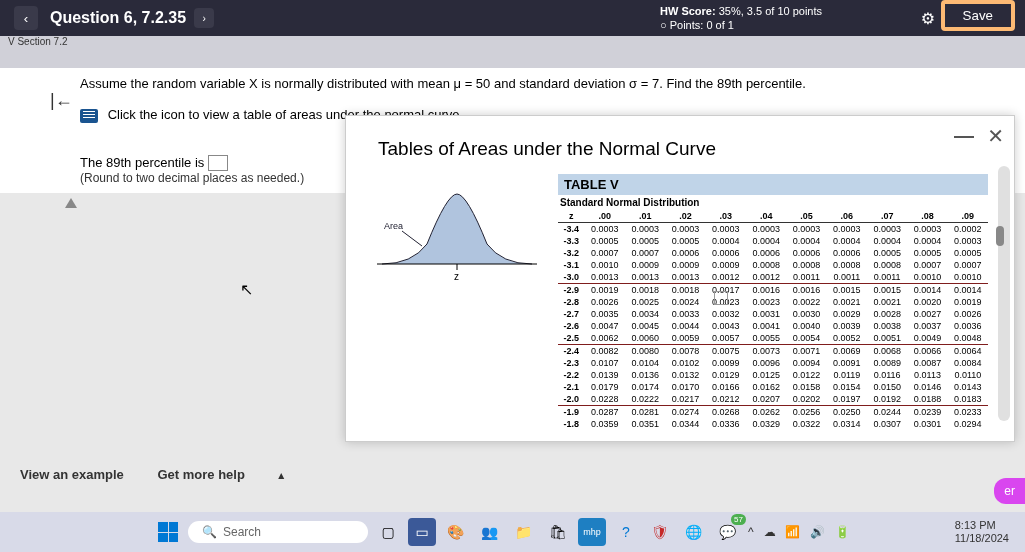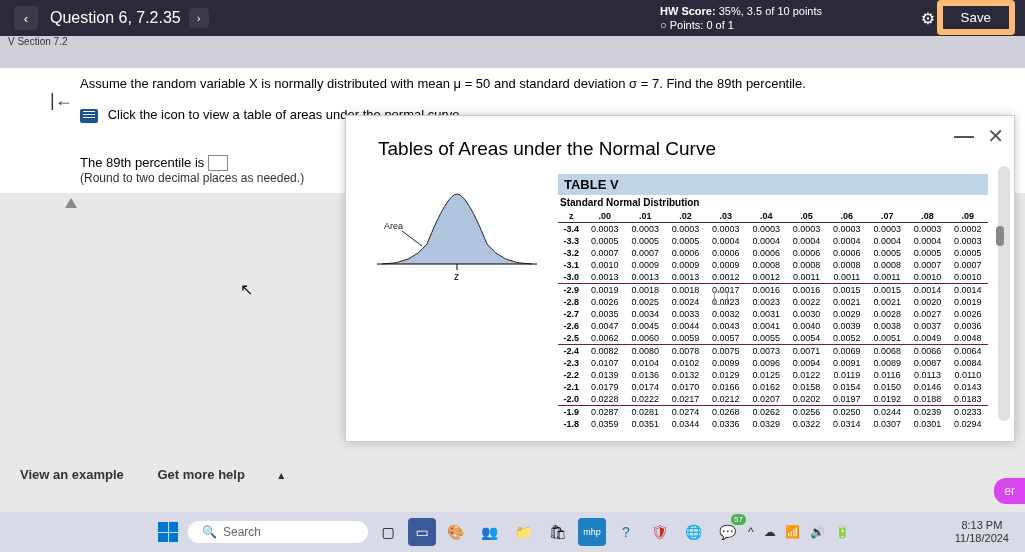--- a/index.html
+++ b/index.html
@@ -1,23 +1,23 @@
 <!DOCTYPE html>
 <html><head>
 <meta charset="utf-8">
 <style>
 *{margin:0;padding:0;box-sizing:border-box;font-family:Arial,sans-serif}
 body{width:1025px;height:552px;background:#e8e8e8;position:relative;overflow:hidden}
 .topbar{background:#2a2a3a;height:36px;display:flex;align-items:center;color:#fff;padding:0 10px;position:relative}
 .nav-btn{background:#3a3a4a;border:none;color:#fff;width:24px;height:24px;border-radius:4px;margin:0 4px;cursor:pointer}
-.q-label{font-weight:normal;margin:0 8px}
+.q-label{font-weight:bold;margin:0 8px}
 .chev{background:#3a3a4a;border:none;color:#fff;width:20px;height:20px;border-radius:4px;cursor:pointer;font-size:10px}
 .hw-score{position:absolute;left:660px;font-size:11px;line-height:1.3}
 .gear{position:absolute;right:90px;font-size:16px;cursor:pointer}
-.save-btn{position:absolute;right:10px;top:0;background:#2a2a3a;border:6px solid #fdba74;color:#fff;padding:4px 18px;border-radius:4px;cursor:pointer}
+.save-btn{position:absolute;right:10px;top:0;background:#2a2a3a;border:4px solid #fdba74;color:#fff;padding:4px 18px;border-radius:4px;cursor:pointer}
 .section-bar{background:#d0d0d8;height:32px;padding:0 8px;font-size:10px;color:#333}
 .content{background:#fff;padding:8px 60px 8px 80px;font-size:13px;position:relative}
 .collapse{position:absolute;left:50px;top:22px;font-size:18px;color:#333;cursor:pointer}
 .book-icon{display:inline-block;width:18px;height:14px;background:#1a5490;border-radius:2px;vertical-align:middle;margin-right:6px;position:relative}
 .book-icon::after{content:"";position:absolute;left:3px;top:2px;right:3px;height:1px;background:#fff;box-shadow:0 3px 0 #fff,0 6px 0 #fff}
 .arrow-up{position:absolute;left:65px;top:130px;width:0;height:0;border-left:6px solid transparent;border-right:6px solid transparent;border-bottom:10px solid #888}
 .input-box{display:inline-block;width:20px;height:16px;border:1px solid #888;vertical-align:middle}
 .round-note{font-size:12px;color:#333}
 .modal{position:absolute;left:345px;top:115px;right:10px;bottom:110px;background:#fff;border:1px solid #ccc;box-shadow:0 0 10px rgba(0,0,0,0.2);padding:14px 26px;overflow:hidden}
 .modal-close{position:absolute;right:10px;top:8px;font-size:20px;cursor:pointer;color:#555}
@@ -33,21 +33,21 @@
 th{border-bottom:1px solid #333}
 .z-col{font-weight:bold}
 tbody tr:nth-child(5n){border-bottom:1px solid #7f1d1d}
 .scroll-ind{position:absolute;right:6px;top:60px;width:8px;height:20px;background:#888;border-radius:4px}
 .scroll-track{position:absolute;right:4px;top:50px;bottom:20px;width:12px;background:#e0e0e0;border-radius:6px}
 .footer-links{position:absolute;left:20px;bottom:70px;font-size:13px}
 .footer-links span{margin-right:30px;cursor:pointer;font-weight:bold;color:#333}
 .taskbar{position:absolute;bottom:0;left:0;right:0;height:40px;background:#d8dae8;display:flex;align-items:center;padding:0 8px;gap:6px}
 .tb-icon{width:28px;height:28px;border-radius:4px;display:flex;align-items:center;justify-content:center;font-size:14px;cursor:pointer}
 .search-box{background:#fff;border-radius:16px;padding:4px 14px;display:flex;align-items:center;gap:6px;font-size:12px;color:#666;width:180px}
-.tb-time{margin-left:auto;text-align:center;font-size:11px;line-height:1.2;color:#333;padding-right:8px}
+.tb-time{margin-left:auto;text-align:left;font-size:11px;line-height:1.2;color:#333;padding-right:8px}
 .tray{display:flex;gap:10px;align-items:center;font-size:12px;color:#333}
 .er-badge{position:absolute;right:0;bottom:48px;background:#d946ef;color:#fff;padding:6px 10px;border-radius:12px 0 0 12px;font-size:12px}
 .cursor{position:absolute;left:240px;top:280px;font-size:16px;color:#000;pointer-events:none}
 .copy-icon{position:absolute;left:368px;top:175px;width:14px;height:14px;border:1px solid #999;cursor:pointer}
 .win-logo{width:20px;height:20px;display:grid;grid-template-columns:1fr 1fr;grid-template-rows:1fr 1fr;gap:1px}
 .win-logo div{background:#0078d4}
 .badge-57{position:relative}
 .badge-57::after{content:"57";position:absolute;top:-4px;right:-4px;background:#4caf50;color:#fff;font-size:8px;padding:1px 3px;border-radius:6px}
 </style>
 </head>

